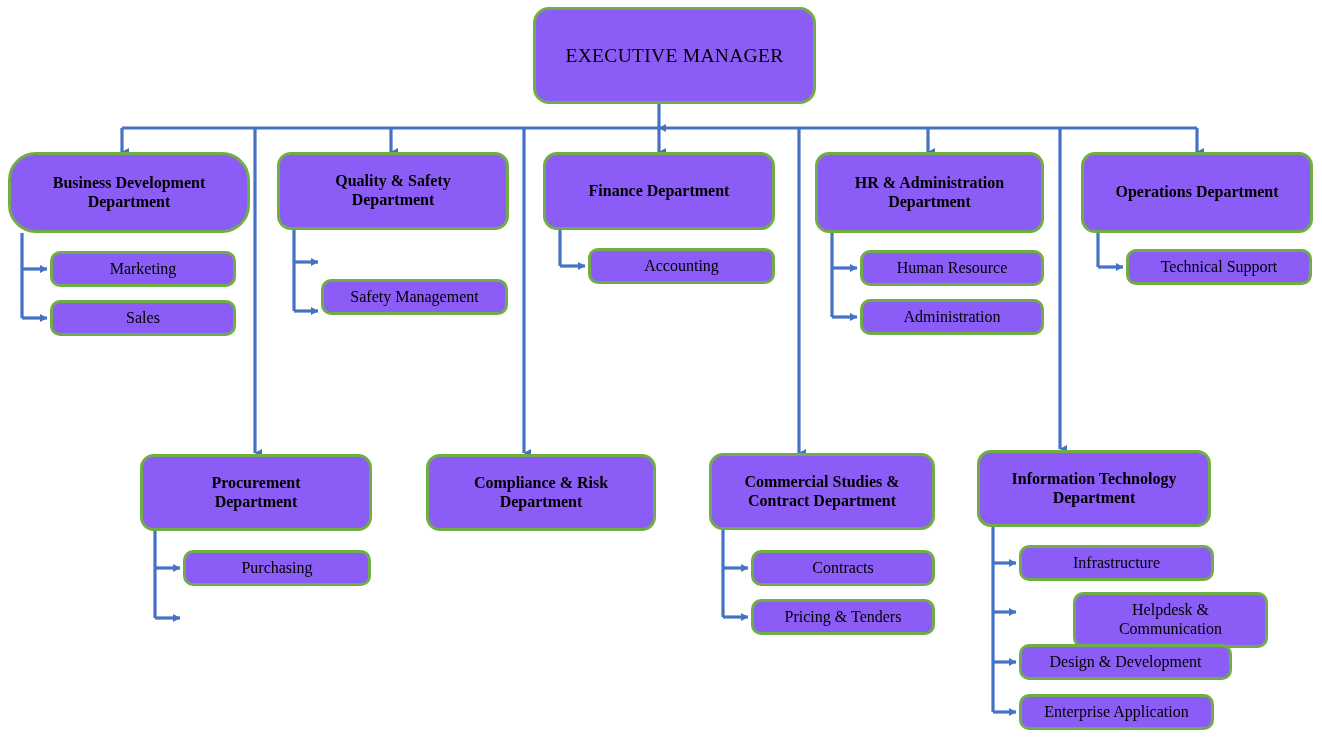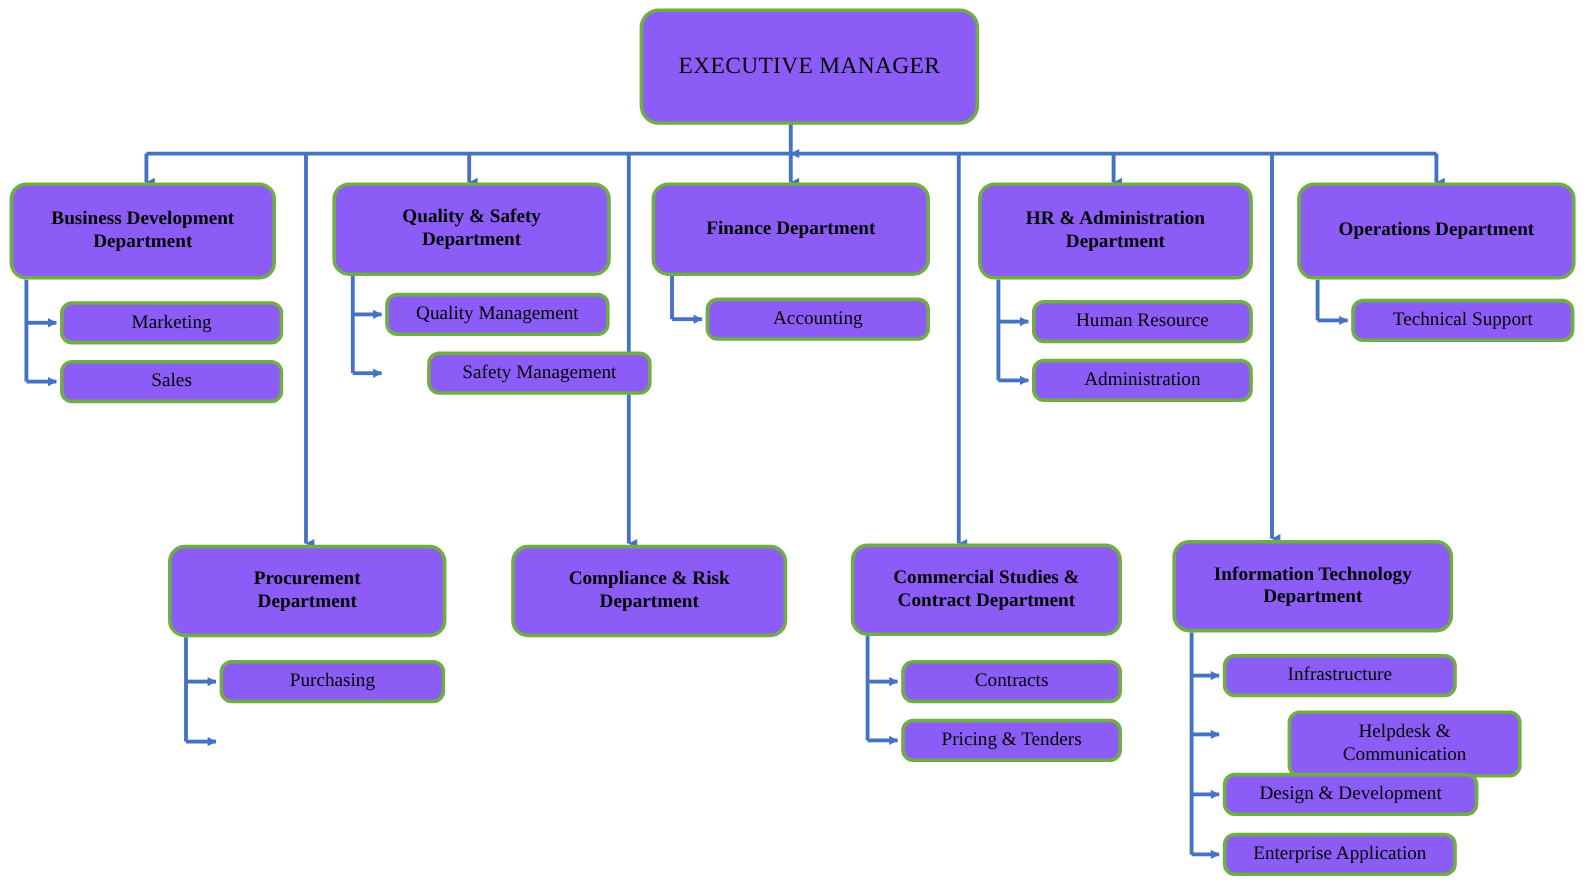--- a/index.html
+++ b/index.html
@@ -108,39 +108,36 @@
       <line x1="993" y1="612" x2="1016" y2="612" marker-end="url(#arrowRight)"></line>
       <line x1="993" y1="662" x2="1016" y2="662" marker-end="url(#arrowRight)"></line>
       <line x1="993" y1="712" x2="1016" y2="712" marker-end="url(#arrowRight)"></line>
     </g>
   </svg>
 
   <div class="node root" style="left:533px;top:7px;width:283px;height:97px;">
     <span class="txt">EXECUTIVE MANAGER</span>
   </div>
 
-  <div class="node dept" style="left:8px;top:152px;width:222px;height:81px;">
+  <div class="node dept" style="left:8px;top:152px;width:242px;height:81px;border-radius:28px;">
     <span class="txt">Business Development
 Department</span>
   </div>
   <div class="node sub" style="left:50px;top:251px;width:186px;height:36px;">
     <span class="txt">Marketing</span>
   </div>
   <div class="node sub" style="left:50px;top:300px;width:186px;height:36px;">
     <span class="txt">Sales</span>
   </div>
 
   <div class="node dept" style="left:277px;top:152px;width:232px;height:78px;">
     <span class="txt">Quality  &amp; Safety
 Department</span>
   </div>
-  <div class="node sub" style="left:321px;top:244px;width:187px;height:36px;">
-    <span class="txt">Quality Management</span>
-  </div>
-  <div class="node sub" style="left:321px;top:293px;width:187px;height:36px;margin-left:35px;">
+  <div class="node sub" style="left:321px;top:279px;width:187px;height:36px;">
     <span class="txt">Safety Management</span>
   </div>
 
   <div class="node dept" style="left:543px;top:152px;width:232px;height:78px;">
     <span class="txt">Finance Department</span>
   </div>
   <div class="node sub" style="left:588px;top:248px;width:187px;height:36px;">
     <span class="txt">Accounting</span>
   </div>
 

